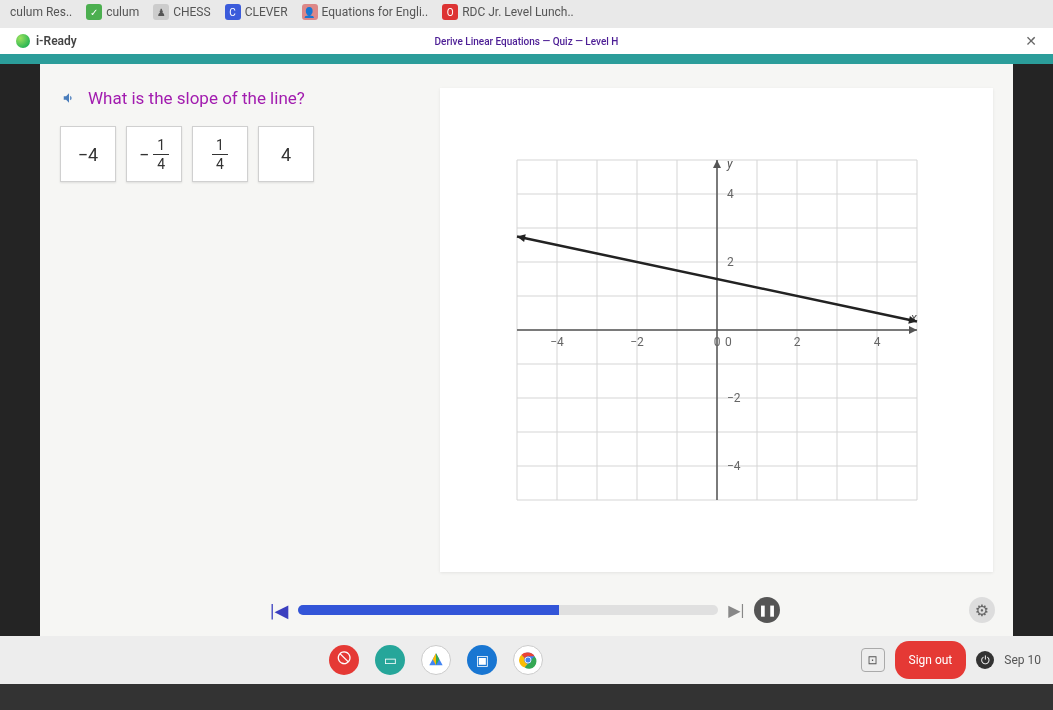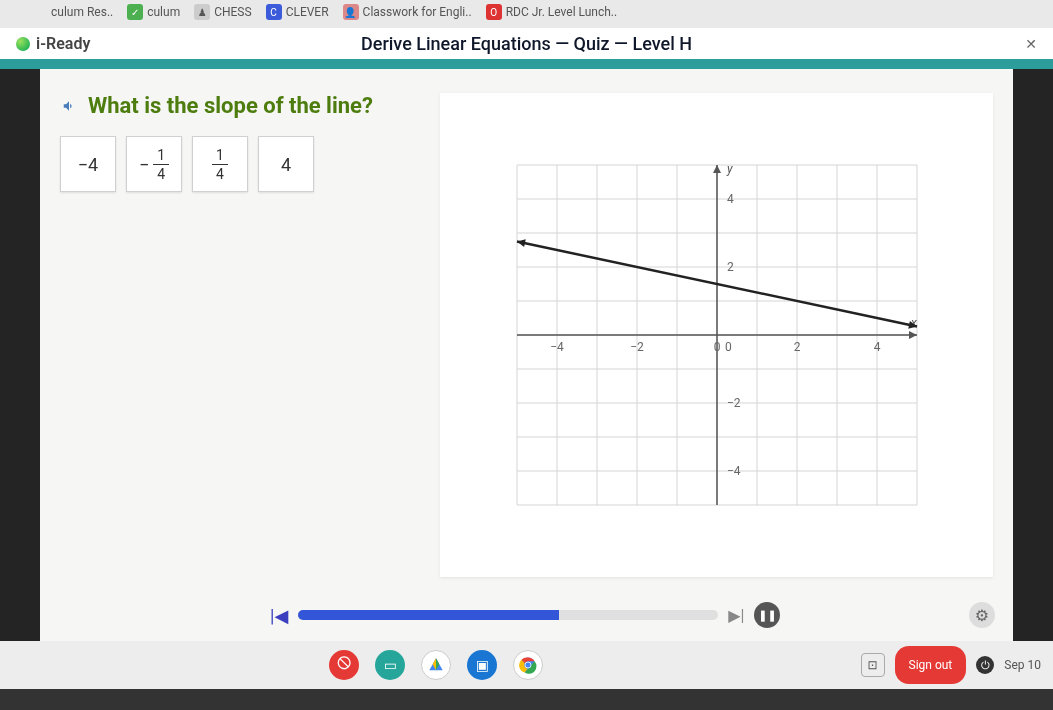--- a/index.html
+++ b/index.html
@@ -1,40 +1,40 @@
 <!DOCTYPE html>
 <html><head>
 <meta charset="utf-8">
 <style>
 * { margin: 0; padding: 0; box-sizing: border-box; }
 body { font-family: -apple-system, BlinkMacSystemFont, "Segoe UI", Roboto, sans-serif; background: #333; width: 1053px; height: 710px; overflow: hidden; }
 
 .browser-area { background: #e9e9e9; }
 .url-bar { padding: 4px 10px; color: #777; font-size: 13px; display: flex; justify-content: space-between; align-items: center; }
 .url-bar .star { font-size: 16px; color: #888; }
-.bookmarks { display: flex; align-items: center; gap: 14px; padding: 4px 3px 8px 10px; font-size: 12px; color: #555; margin-left: 41px; }
+.bookmarks { display: flex; align-items: center; gap: 14px; padding: 4px 3px 8px 10px; font-size: 12px; color: #555; }
 .bookmarks .bm { display: flex; align-items: center; gap: 4px; cursor: pointer; }
 .bookmarks .bm .bicon { width: 16px; height: 16px; display: inline-flex; align-items: center; justify-content: center; border-radius: 3px; font-size: 10px; color: #fff; }
 
 .app-header { background: #fff; display: flex; align-items: center; padding: 6px 16px; position: relative; }
-.app-header .brand { font-weight: 600; font-size: 16px; color: #444; display: flex; align-items: center; gap: 6px; }
+.app-header .brand { font-weight: 600; font-size: 12px; color: #444; display: flex; align-items: center; gap: 6px; }
 .app-header .brand .dot { width: 14px; height: 14px; border-radius: 50%; background: radial-gradient(circle at 30% 30%, #9be15d, #00a651); display: inline-block; }
-.app-header .lesson-title { position: absolute; left: 50%; transform: translateX(-50%); color: #0f172a; font-size: 18px; font-weight: 500; }
+.app-header .lesson-title { position: absolute; left: 50%; transform: translateX(-50%); color: #4c1d95; font-size: 10px; font-weight: 500; }
 .app-header .close { position: absolute; right: 16px; color: #666; font-size: 14px; cursor: pointer; }
 
 .teal-bar { height: 10px; background: #2b9d9a; }
 
 .content-wrap { background: #242424; padding: 0; display: flex; }
 .side-gutter { width: 40px; background: #242424; }
 .content { flex: 1; background: #f6f6f4; min-height: 520px; display: flex; padding: 24px 20px 12px 20px; position: relative; }
 
 .left-panel { flex: 0 0 380px; }
 .question { display: flex; align-items: center; gap: 10px; margin-bottom: 18px; }
 .speaker { width: 18px; height: 14px; color: #4a7dbb; }
-.question h2 { font-size: 22px; font-weight: 700; color: #4d7c0f; }
+.question h2 { font-size: 17px; font-weight: 400; color: #a21caf; }
 
 .answers { display: flex; gap: 10px; }
 .ans { width: 56px; height: 56px; background: #fff; border: 1px solid #d0d0d0; box-shadow: 0 1px 2px rgba(0,0,0,0.1); display: flex; align-items: center; justify-content: center; cursor: pointer; font-size: 18px; color: #333; }
 .frac { display: flex; flex-direction: column; align-items: center; font-size: 14px; line-height: 1; }
 .frac .num { border-bottom: 1px solid #333; padding: 0 4px 2px; }
 .frac .den { padding-top: 2px; }
 .frac-wrap { display: flex; align-items: center; gap: 2px; }
 .neg-sign { font-size: 18px; margin-right: 2px; }
 
 .right-panel { flex: 1; background: #fff; padding: 12px; display: flex; align-items: center; justify-content: center; box-shadow: 0 1px 3px rgba(0,0,0,0.08); }
@@ -75,21 +75,21 @@
     <span class="bm">
         <span class="bicon" style="background:#ccc;color:#555">♟</span>
         <span>CHESS</span>
       </span>
     <span class="bm">
         <span class="bicon" style="background:#3b5bdb">C</span>
         <span>CLEVER</span>
       </span>
     <span class="bm">
         <span class="bicon" style="background:#d88">👤</span>
-        <span>Classwork for Engli..</span>
+        <span>Equations for Engli..</span>
       </span>
     <span class="bm">
         <span class="bicon" style="background:#d33">O</span>
         <span>RDC Jr. Level Lunch..</span>
       </span>
   </div>
 </div>
 
 <div class="app-header">
   <span class="brand">

